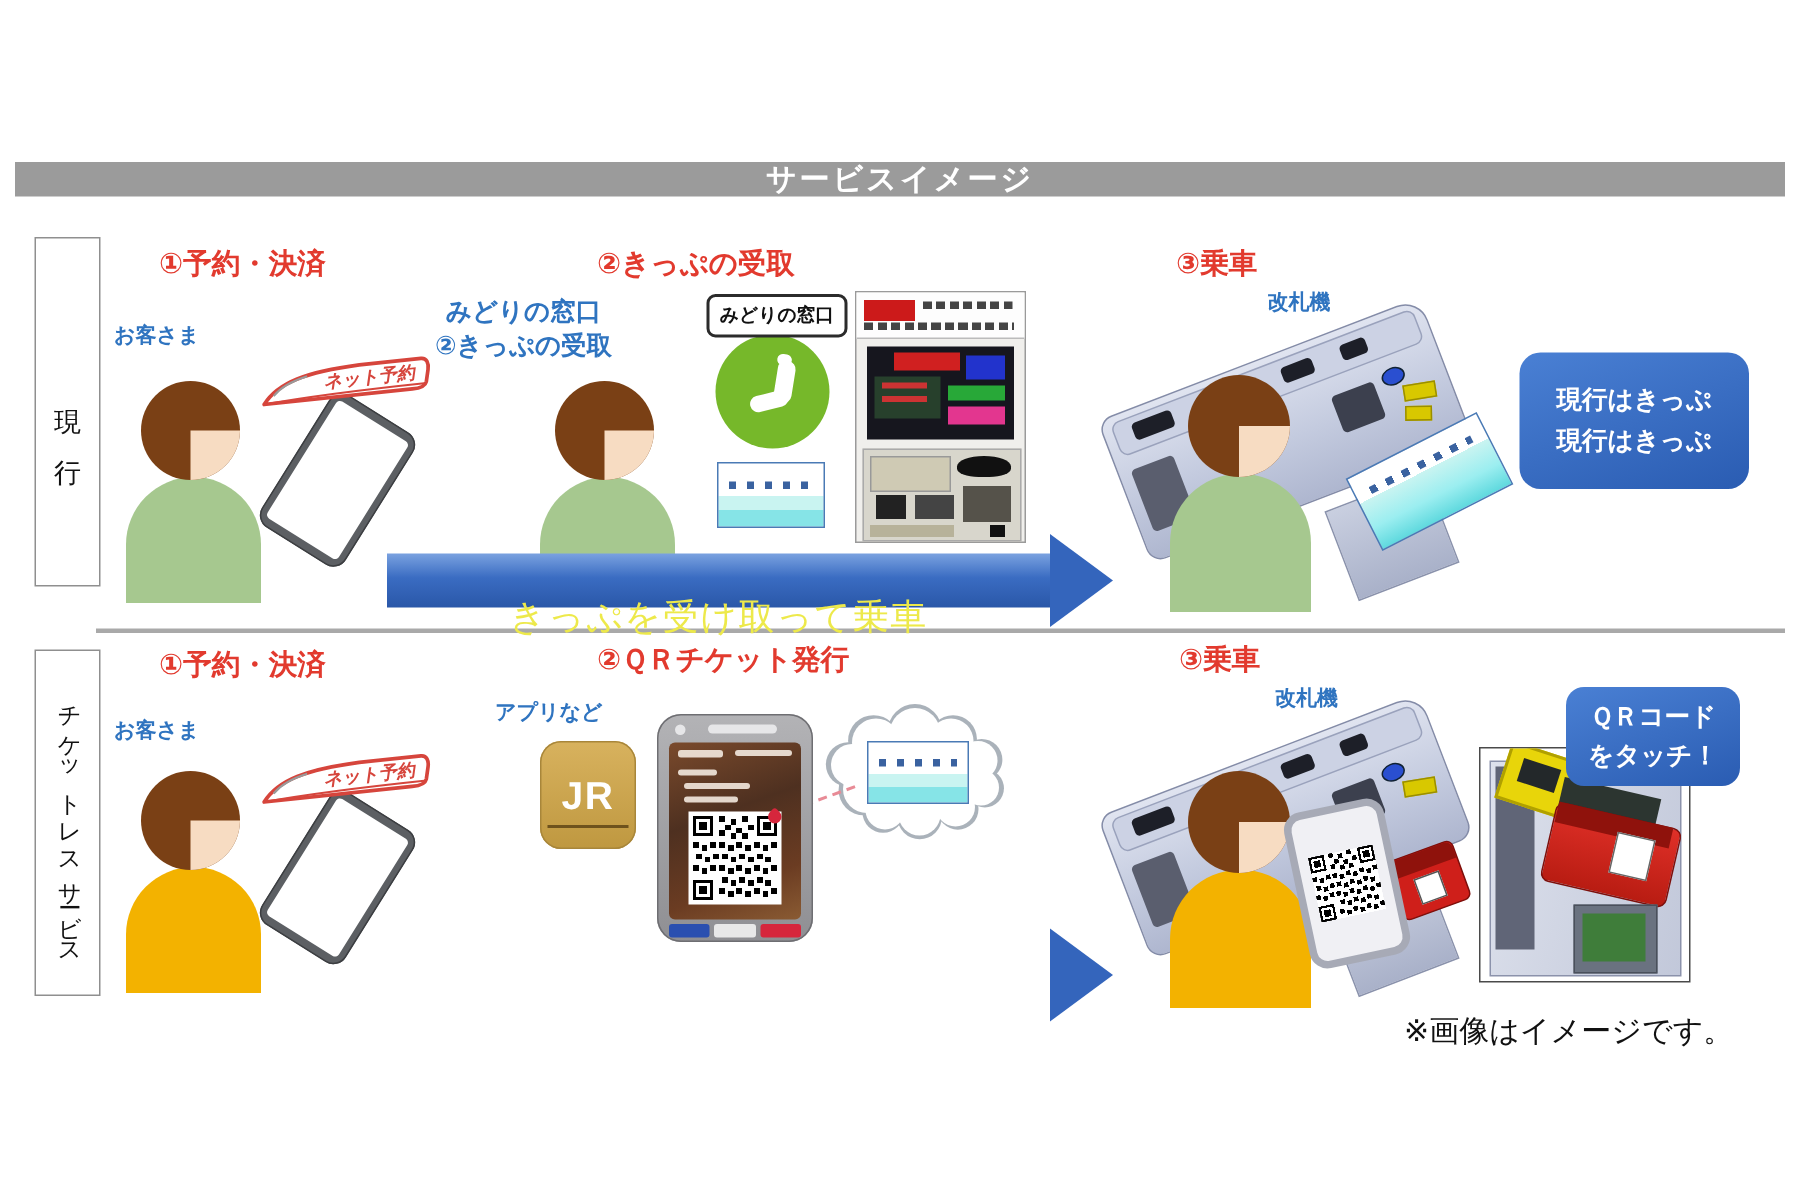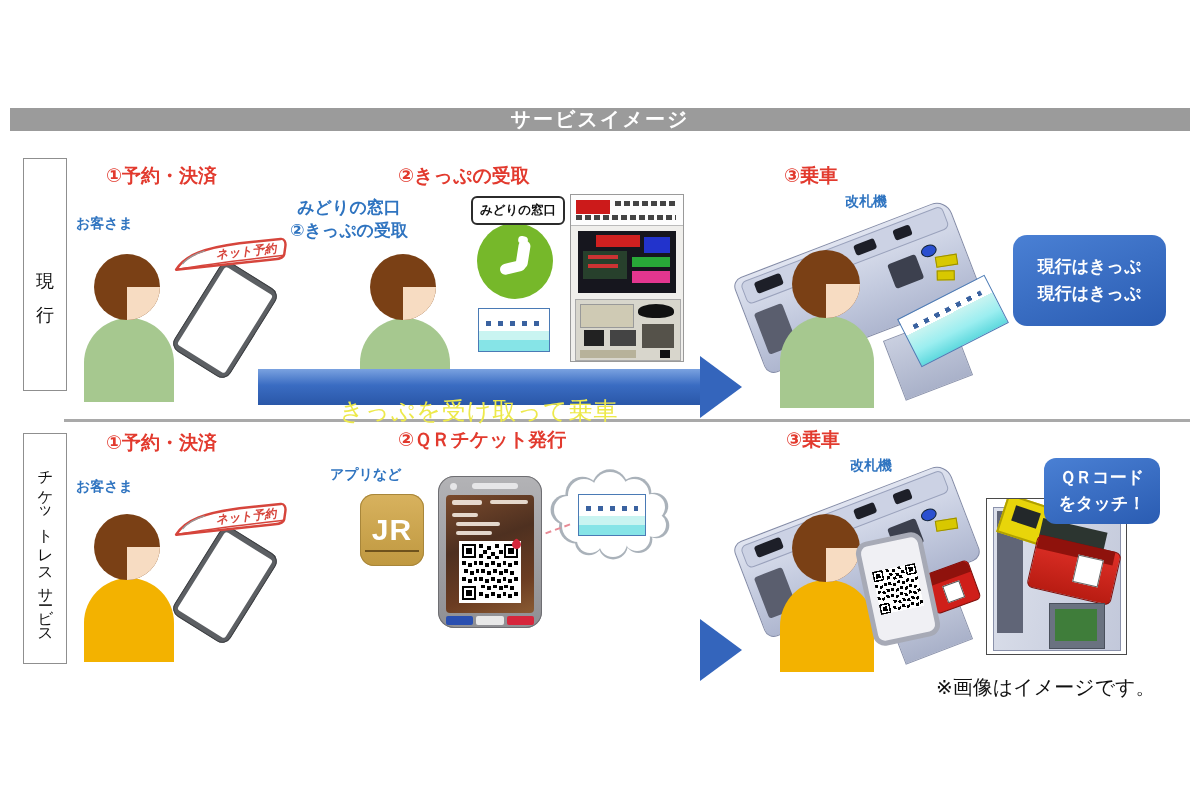--- a/index.html
+++ b/index.html
@@ -82,21 +82,21 @@
   .qrphone .pscr{position:absolute;left:8px;top:19px;width:88px;height:118px;border-radius:4px;
                  background:linear-gradient(160deg,#7a4a2c 0%,#4e3020 40%,#6b3c22 75%,#8a5b33 100%);overflow:hidden;}
   .wline{position:absolute;height:5px;background:#f3e9df;border-radius:2px;opacity:.9;}
   .qrbox{position:absolute;background:#fff;padding:3px;}
   .btnrow{position:absolute;left:8px;top:140px;width:88px;height:9px;display:flex;gap:3px;}
   .btnrow div{flex:1;border-radius:2px;}
   
   .jricon{position:absolute;width:64px;height:72px;border-radius:14px;
           background:linear-gradient(180deg,#d8b25e,#bf9840);display:flex;align-items:center;justify-content:center;
           z-index:4;box-shadow:inset 0 0 0 1px #a8863a;}
-  .jricon span{color:#fff;font-weight:bold;font-size:30px;letter-spacing:1px;}
+  .jricon span{color:#fff;font-weight:bold;font-size:26px;letter-spacing:1px;}
   .jrline{position:absolute;left:8%;bottom:14px;width:84%;height:2px;background:#6e521c;}
   
   .cloudwrap{position:absolute;z-index:3;}
   .connector{position:absolute;border-top:2px dashed #e88b96;transform-origin:left center;z-index:4;}
   .marker{position:absolute;width:9px;height:9px;background:#d6263c;transform:rotate(45deg);border-radius:2px 50% 50% 50%;z-index:8;}
   
   .vm{position:absolute;background:#f0efec;border:1px solid #9a9a9a;z-index:2;}
   .vm .vsign{position:absolute;left:0;top:0;width:100%;height:30px;background:#fdfdfd;border-bottom:1px solid #bbb;}
   .vm .vred{position:absolute;left:5px;top:5px;width:34px;height:14px;background:#cc1a1a;}
   .vm .vdash{position:absolute;height:5px;background:repeating-linear-gradient(90deg,#444 0 6px,transparent 6px 9px);}

